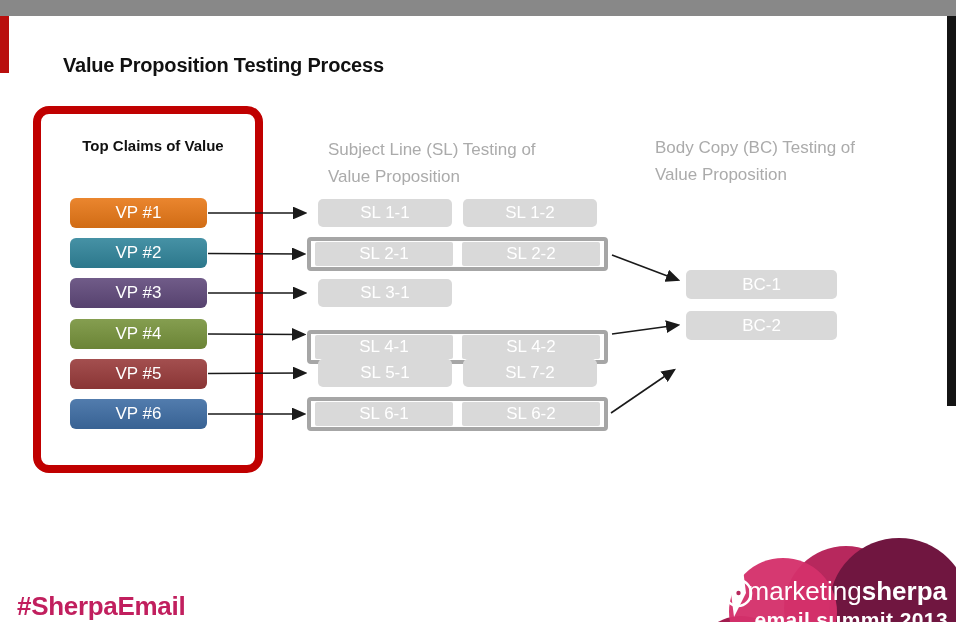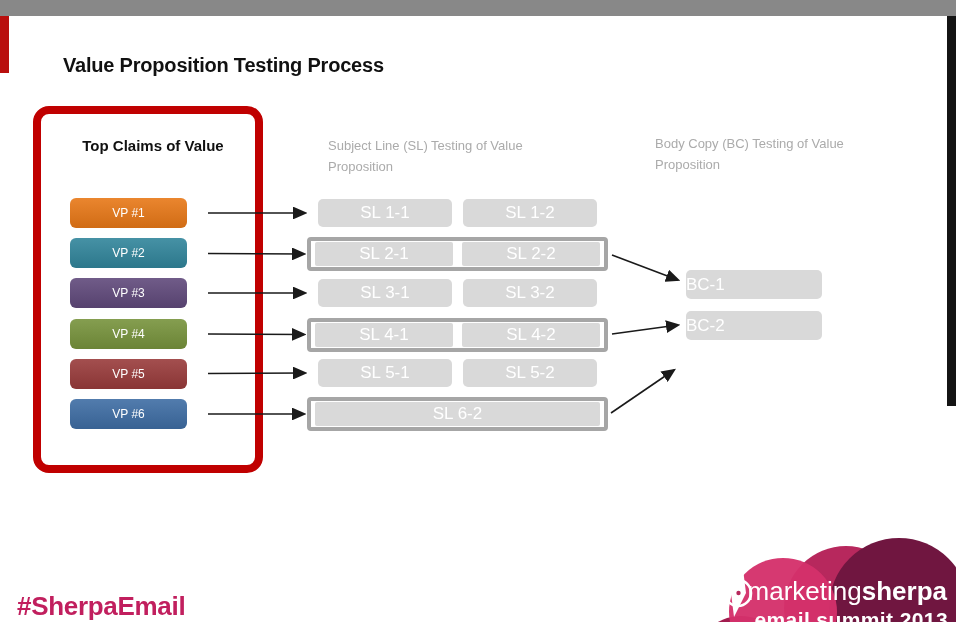--- a/index.html
+++ b/index.html
@@ -13,47 +13,47 @@
   .accent-right{position:absolute;left:947px;top:0;width:9px;height:390px;background:#141414;}
   
   .title{position:absolute;left:63px;top:38px;font-size:20px;font-weight:bold;color:#111;letter-spacing:-0.2px;}
   
   .claims-box{
     position:absolute;left:33px;top:90px;width:230px;height:367px;box-sizing:border-box;
     border:8px solid #C00000;border-radius:16px;background:transparent;
   }
   .claims-heading{margin-top:23px;text-align:center;font-size:15px;font-weight:bold;color:#111;padding-left:10px;}
   .vp-box{
-    position:absolute;left:70px;width:117px;height:30px;border-radius:6px;
-    color:#fff;font-size:12px;line-height:30px;text-align:center;
+    position:absolute;left:70px;width:137px;height:30px;border-radius:6px;
+    color:#fff;font-size:17px;line-height:30px;text-align:center;
     background-image:linear-gradient(rgba(255,255,255,0.10),rgba(0,0,0,0.10));
   }
   .vp-0{top:182px}.vp-1{top:222px}.vp-2{top:262px}.vp-3{top:303px}.vp-4{top:343px}.vp-5{top:383px}
   
-  .col-heading{position:absolute;color:#ABABAB;font-size:13px;line-height:1.6;}
+  .col-heading{position:absolute;color:#ABABAB;font-size:17px;line-height:1.6;}
   .sl-heading{left:328px;top:120px;width:222px;}
   .bc-heading{left:655px;top:118px;width:218px;}
   
   .sl-row{position:absolute;display:flex;}
   .sl-row.plain{left:318px;width:279px;gap:11px;}
   .sl-row.bordered{
     left:307px;width:301px;height:34px;box-sizing:border-box;
     border:4px solid #A6A6A6;border-radius:4px;background:#fff;
     padding:1px 4px;gap:9px;align-items:center;
   }
-  .r0{top:183px}.r1{top:221px}.r2{top:263px}.r3{top:302px}.r4{top:343px}.r5{top:381px}
+  .r0{top:183px}.r1{top:221px}.r2{top:263px}.r3{top:314px}.r4{top:343px}.r5{top:381px}
   .gray-cell{
     background:#D9D9D9;color:#fff;font-size:17px;text-align:center;
   }
   .plain .gray-cell{width:134px;height:28px;line-height:28px;border-radius:5px;}
   .bordered .gray-cell{flex:1;height:24px;line-height:24px;border-radius:2px;}
   
   .bc-box{
-    position:absolute;left:686px;width:136px;height:29px;border-radius:5px;
-    background:#D9D9D9;color:#fff;font-size:17px;line-height:29px;text-align:left;
+    position:absolute;left:686px;width:151px;height:29px;border-radius:5px;
+    background:#D9D9D9;color:#fff;font-size:17px;line-height:29px;text-align:center;
   }
   .bc-0{top:254px}.bc-1{top:295px}
   .bc-bordered{
     position:absolute;left:676px;top:332px;width:156px;height:34px;box-sizing:border-box;
     border:4px solid #A6A6A6;border-radius:3px;background:#fff;
     display:flex;align-items:center;padding:1px 5px;
   }
   .bc-bordered .gray-cell{flex:1;height:24px;line-height:24px;border-radius:2px;}
   
   .arrows{position:absolute;left:0;top:0;pointer-events:none;}
@@ -87,31 +87,31 @@
   <div class="sl-row plain r0">
     <div class="gray-cell">SL 1-1</div>
     <div class="gray-cell">SL 1-2</div>
   </div>
   <div class="sl-row bordered r1">
     <div class="gray-cell">SL 2-1</div>
     <div class="gray-cell">SL 2-2</div>
   </div>
   <div class="sl-row plain r2">
     <div class="gray-cell">SL 3-1</div>
-    <div class="gray-cell">SL 3-2</div>
   </div>
   <div class="sl-row bordered r3">
     <div class="gray-cell">SL 4-1</div>
     <div class="gray-cell">SL 4-2</div>
   </div>
   <div class="sl-row plain r4">
     <div class="gray-cell">SL 5-1</div>
-    <div class="gray-cell">SL 5-2</div>
+    <div class="gray-cell">SL 7-2</div>
   </div>
   <div class="sl-row bordered r5">
+    <div class="gray-cell">SL 6-1</div>
     <div class="gray-cell">SL 6-2</div>
   </div>
 
   <div class="bc-box bc-0">BC-1</div>
   <div class="bc-box bc-1">BC-2</div>
 
   <svg class="arrows" width="956" height="622" viewBox="0 0 956 622">
     <defs>
       <marker id="arr" markerWidth="9" markerHeight="8" refX="7.5" refY="4" orient="auto">
         <path d="M0,0 L9,4 L0,8 z" fill="#1a1a1a"></path>

